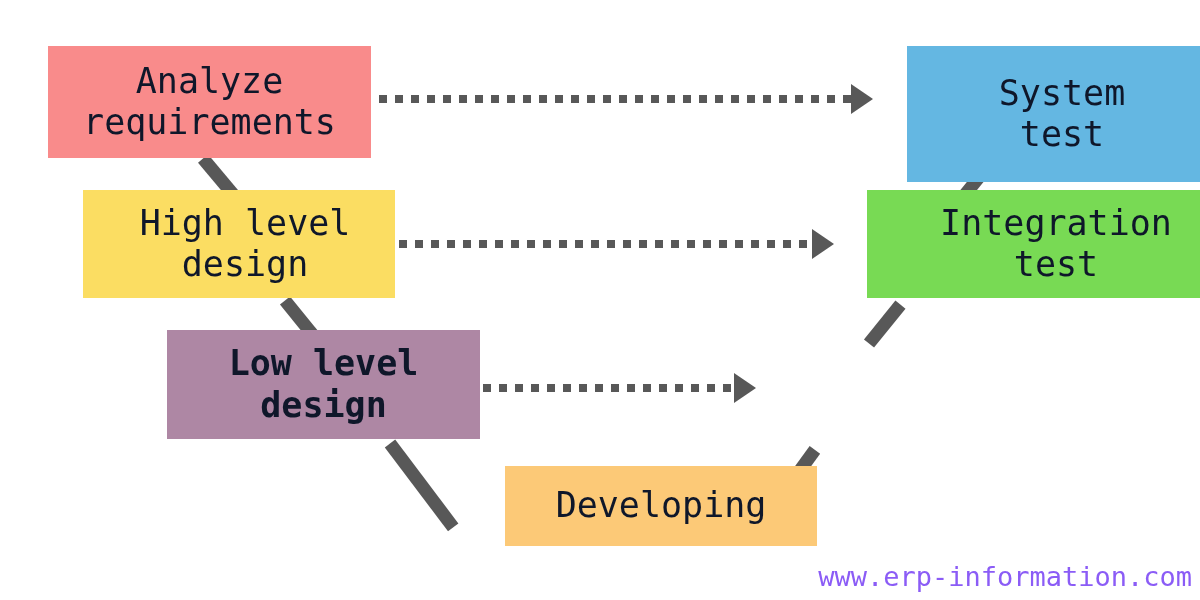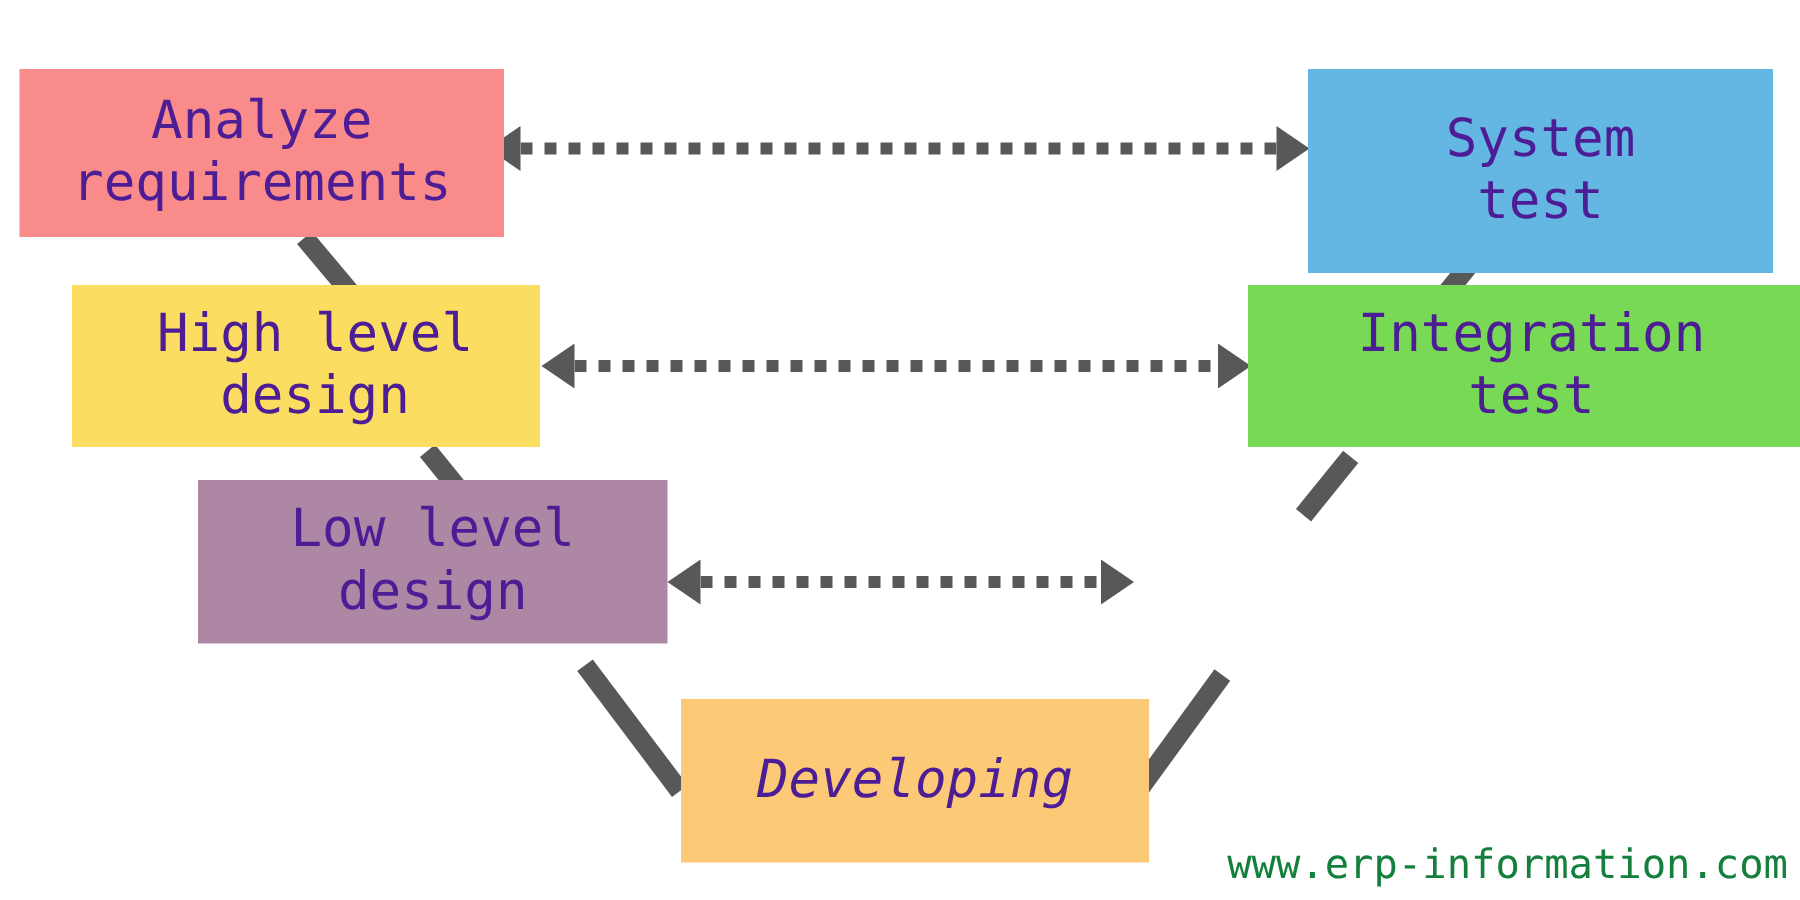--- a/index.html
+++ b/index.html
@@ -15,33 +15,34 @@
     overflow: hidden;
     font-family: "DejaVu Sans Mono", "Liberation Mono", monospace;
   }
   .node {
     position: absolute;
     box-sizing: border-box;
     display: flex;
     align-items: center;
     justify-content: center;
     text-align: center;
-    color: #4c1d95;
+    color: #0f172a;
     font-family: "DejaVu Sans Mono", "Liberation Mono", monospace;
     font-size: 35px;
     line-height: 1.18;
     letter-spacing: 0px;
     white-space: pre-line;
     z-index: 3;
+    margin-left: 35px;
   }
   
   #node-analyze       { left: 13px;  top: 46px;  width: 323px; height: 112px; }
   #node-highlevel     { left: 48px;  top: 190px; width: 312px; height: 108px; padding-left: 12px; }
-  #node-lowlevel      { left: 132px; top: 320px; width: 313px; height: 109px; }
-  #node-developing    { left: 454px; top: 466px; width: 312px; height: 109px; font-style: italic; }
+  #node-lowlevel      { left: 132px; top: 330px; width: 313px; height: 109px; font-weight: bold; }
+  #node-developing    { left: 470px; top: 466px; width: 312px; height: 80px; }
   #node-unittest      { left: 755px; top: 333px; width: 313px; height: 110px; }
   #node-integration   { left: 832px; top: 190px; width: 378px; height: 108px; }
   #node-systemtest    { left: 872px; top: 46px;  width: 310px; height: 136px; }
 
   
   .vline {
     position: absolute;
     background: #585858;
     transform-origin: 0 50%;
     z-index: 1;
@@ -124,15 +125,15 @@
   <div class="node" id="node-highlevel" style="background-color: rgb(251, 221, 98);">High level
 design</div>
   <div class="node" id="node-lowlevel" style="background-color: rgb(174, 135, 164);">Low level
 design</div>
   <div class="node" id="node-developing" style="background-color: rgb(252, 201, 119);">Developing</div>
   <div class="node" id="node-integration" style="background-color: rgb(120, 218, 84);">Integration
 test</div>
   <div class="node" id="node-systemtest" style="background-color: rgb(100, 183, 226);">System
 test</div>
 
-  <div id="watermark" style="color: #15803d;">www.erp-information.com</div>
+  <div id="watermark" style="color: #8b5cf6;">www.erp-information.com</div>
 
 </div>
 
 </body></html>

